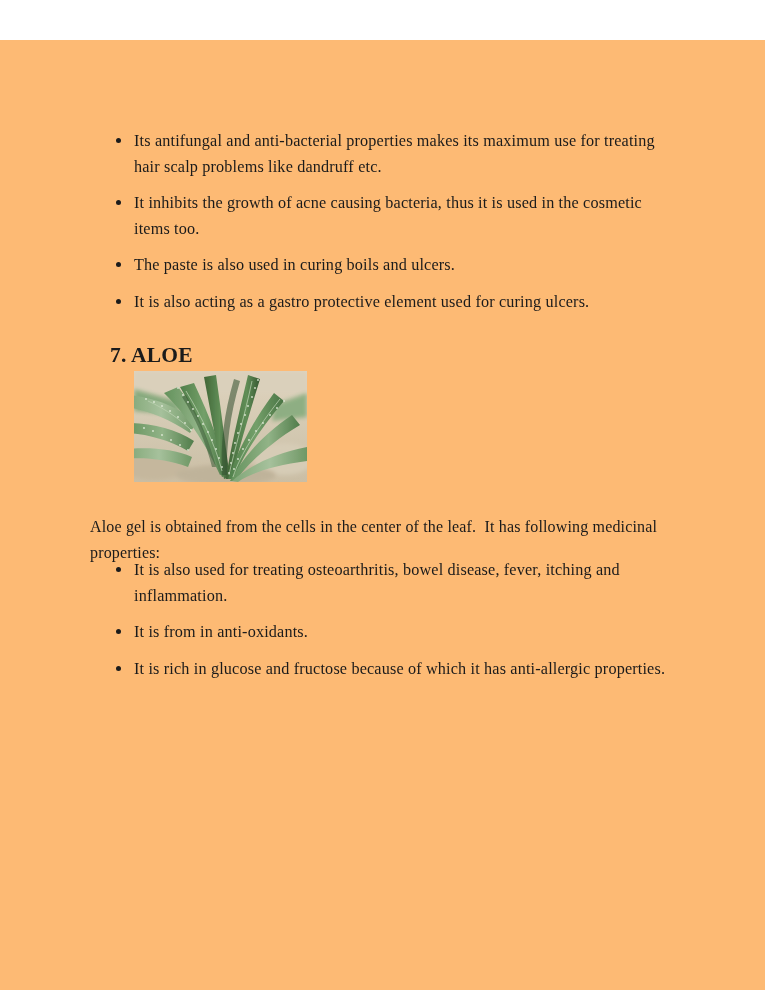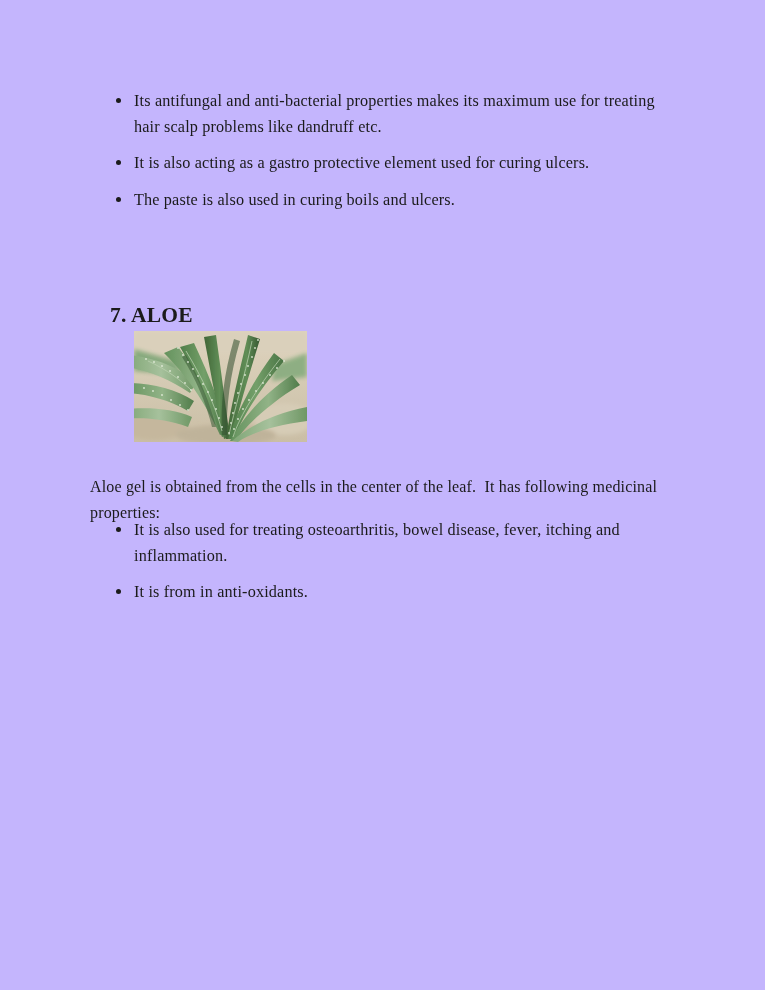--- a/index.html
+++ b/index.html
@@ -12,21 +12,22 @@
     height: 990px;
     position: relative;
     font-family: "Liberation Serif", "DejaVu Serif", serif;
     color: #1b1b1b;
     overflow: hidden;
   }
 
   .page {
     position: absolute;
     inset: 0;
-    background: #c4b5fd;
+    background: #fdba74;
+    margin-top: 40px;
   }
 
   .content {
     position: absolute;
     left: 0;
     top: 0;
     width: 765px;
   }
 
   
@@ -111,25 +112,29 @@
 <div class="page">
   <div class="content">
 
     <ul class="bullets list-top">
       <li>
         <span class="dot"></span>
         <span>Its antifungal and anti-bacterial properties makes its maximum use for treating hair scalp problems like dandruff etc.</span>
       </li>
       <li>
         <span class="dot"></span>
+        <span>It inhibits the growth of acne causing bacteria, thus it is used in the cosmetic items too.</span>
+      </li>
+      <li>
+        <span class="dot"></span>
+        <span>The paste is also used in curing boils and ulcers.</span>
+      </li>
+      <li>
+        <span class="dot"></span>
         <span>It is also acting as a gastro protective element used for curing ulcers.</span>
-      </li>
-      <li>
-        <span class="dot"></span>
-        <span>The paste is also used in curing boils and ulcers.</span>
       </li>
     </ul>
 
     <h2 class="heading">7. ALOE</h2>
 
     <div class="figure">
       <svg width="173" height="111" viewBox="0 0 173 111" xmlns="http://www.w3.org/2000/svg">
         <defs>
           <linearGradient id="gnd" x1="0" y1="0" x2="0" y2="1">
             <stop offset="0" stop-color="#ded3bd"></stop>
@@ -266,16 +271,20 @@
 
     <ul class="bullets list-bottom">
       <li>
         <span class="dot"></span>
         <span>It is also used for treating osteoarthritis, bowel disease, fever, itching and inflammation.</span>
       </li>
       <li>
         <span class="dot"></span>
         <span>It is from in anti-oxidants.</span>
       </li>
+      <li>
+        <span class="dot"></span>
+        <span>It is rich in glucose and fructose because of which it has anti-allergic properties.</span>
+      </li>
     </ul>
 
   </div>
 </div>
 
 </body></html>

